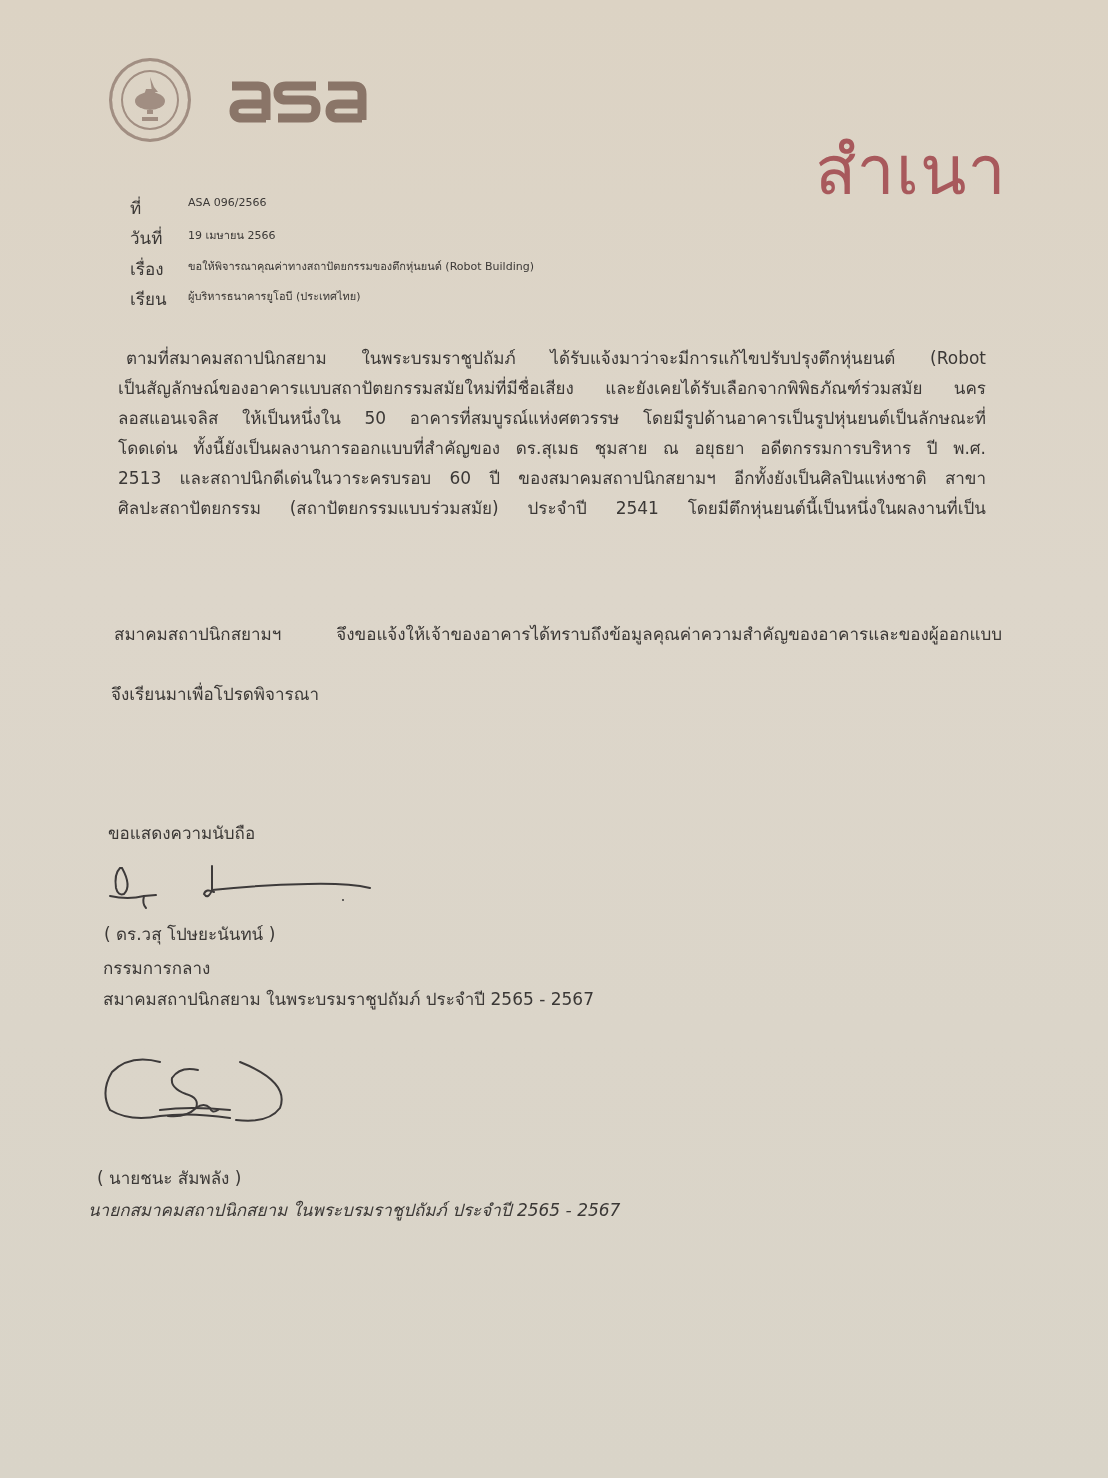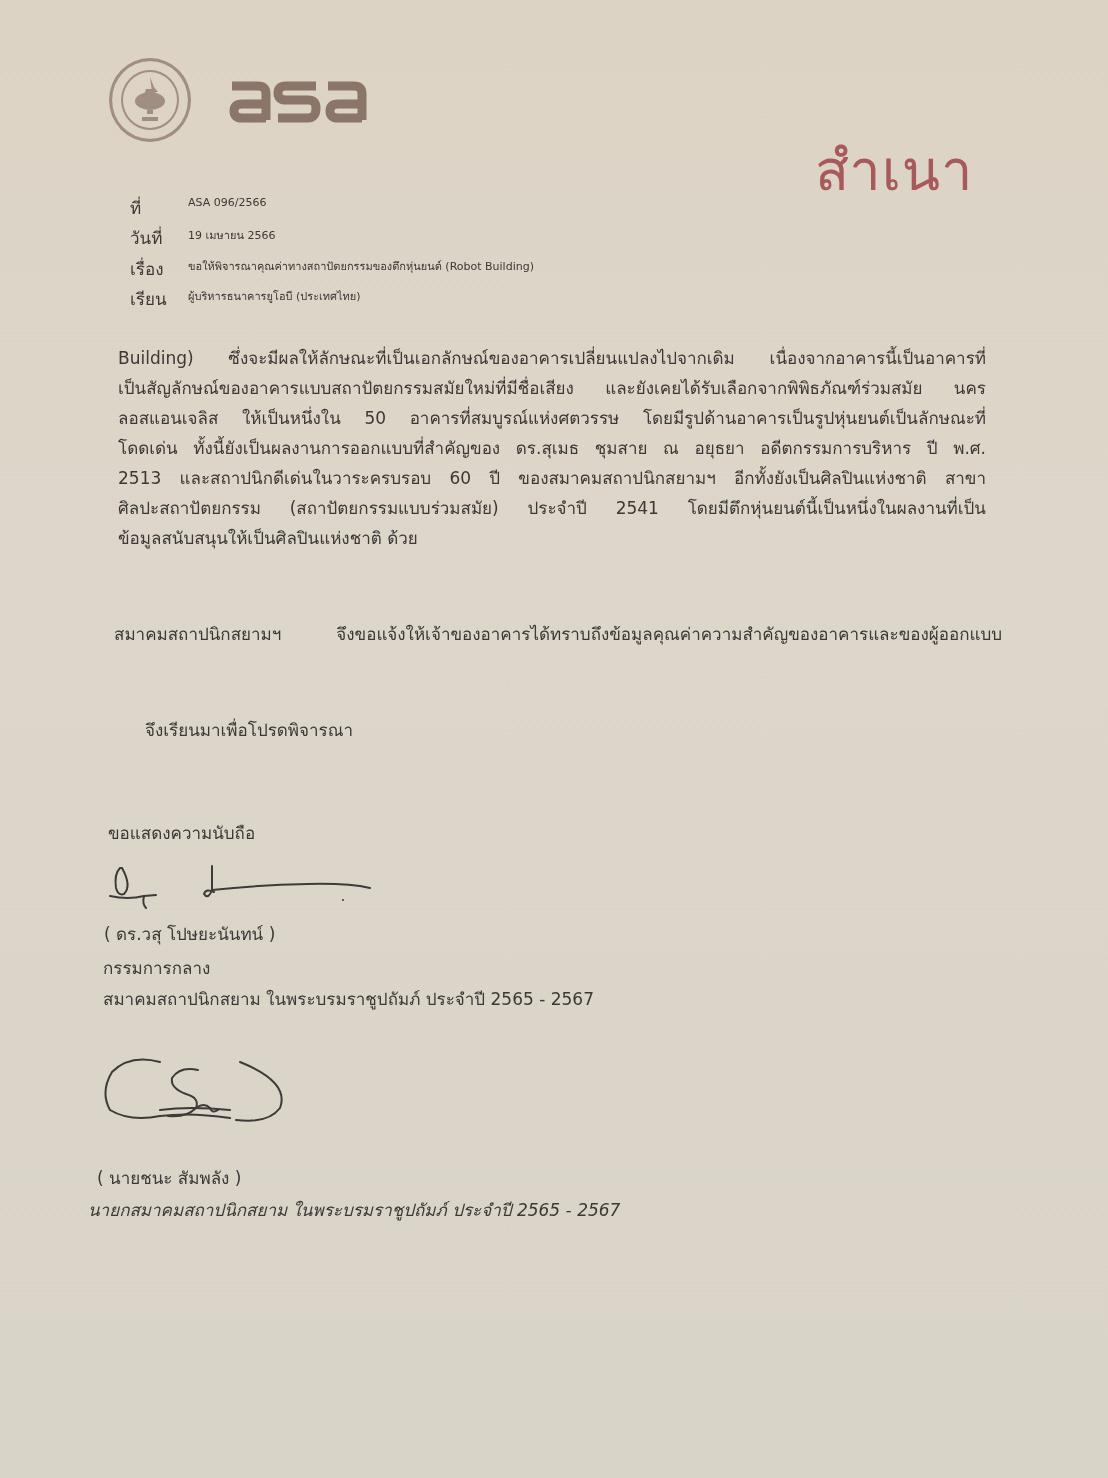--- a/index.html
+++ b/index.html
@@ -28,21 +28,21 @@
   .org-name {
     position: absolute; left: 431px; top: 84px;
     font-family: "Liberation Sans", sans-serif;
     color: #7e6e64; font-size: 13px; line-height: 16px; letter-spacing: 0.2px;
   }
   .org-name .th { font-size: 11px; }
 
   .stamp {
     position: absolute; left: 815px; top: 136px;
     font-family: "DejaVu Sans", sans-serif;
-    font-size: 56px; color: #a8595c; letter-spacing: 1px;
+    font-size: 68px; color: #a8595c; letter-spacing: 1px;
     line-height: 70px;
   }
 
   
   .hdr-label { position: absolute; left: 130px; font-size: 17px; }
   .hdr-value { position: absolute; left: 188px; font-size: 11px; white-space: nowrap; }
 
   
   .para {
     position: absolute; font-size: 17px; line-height: 30px;
@@ -95,34 +95,33 @@
   <div class="hdr-label" style="top:224px">วันที่</div>
   <div class="hdr-value" style="top:226px">19 เมษายน 2566</div>
 
   <div class="hdr-label" style="top:255px">เรื่อง</div>
   <div class="hdr-value" style="top:257px">ขอให้พิจารณาคุณค่าทางสถาปัตยกรรมของตึกหุ่นยนต์ (Robot Building)</div>
 
   <div class="hdr-label" style="top:285px">เรียน</div>
   <div class="hdr-value" style="top:287px">ผู้บริหารธนาคารยูโอบี (ประเทศไทย)</div>
 
   <div class="para" style="left:118px; top:343px; width:868px;">
-    <span class="line">Building) ซึ่งจะมีผลให้ลักษณะที่เป็นเอกลักษณ์ของอาคารเปลี่ยนแปลงไปจากเดิม เนื่องจากอาคารนี้เป็นอาคารที่</span>
+    <span class="line" style="padding-left:8px">ตามที่สมาคมสถาปนิกสยาม ในพระบรมราชูปถัมภ์ ได้รับแจ้งมาว่าจะมีการแก้ไขปรับปรุงตึกหุ่นยนต์ (Robot</span>
     <span class="line">เป็นสัญลักษณ์ของอาคารแบบสถาปัตยกรรมสมัยใหม่ที่มีชื่อเสียง และยังเคยได้รับเลือกจากพิพิธภัณฑ์ร่วมสมัย นคร</span>
     <span class="line">ลอสแอนเจลิส ให้เป็นหนึ่งใน 50 อาคารที่สมบูรณ์แห่งศตวรรษ โดยมีรูปด้านอาคารเป็นรูปหุ่นยนต์เป็นลักษณะที่</span>
     <span class="line">โดดเด่น ทั้งนี้ยังเป็นผลงานการออกแบบที่สำคัญของ ดร.สุเมธ ชุมสาย ณ อยุธยา อดีตกรรมการบริหาร ปี พ.ศ.</span>
     <span class="line">2513 และสถาปนิกดีเด่นในวาระครบรอบ 60 ปี ของสมาคมสถาปนิกสยามฯ อีกทั้งยังเป็นศิลปินแห่งชาติ สาขา</span>
     <span class="line">ศิลปะสถาปัตยกรรม (สถาปัตยกรรมแบบร่วมสมัย) ประจำปี 2541 โดยมีตึกหุ่นยนต์นี้เป็นหนึ่งในผลงานที่เป็น</span>
-    <span class="line last">ข้อมูลสนับสนุนให้เป็นศิลปินแห่งชาติ ด้วย</span>
   </div>
 
   <div class="para" style="left:114px; top:619px; width:888px;">
     <span class="line">สมาคมสถาปนิกสยามฯ จึงขอแจ้งให้เจ้าของอาคารได้ทราบถึงข้อมูลคุณค่าความสำคัญของอาคารและของผู้ออกแบบ</span>
   </div>
 
-  <div class="abs text-17" style="left:111px; top:716px;margin-left:34px;">จึงเรียนมาเพื่อโปรดพิจารณา</div>
+  <div class="abs text-17" style="left:111px; top:680px;">จึงเรียนมาเพื่อโปรดพิจารณา</div>
   <div class="abs text-17" style="left:108px; top:783px;margin-top:36px;">ขอแสดงความนับถือ</div>
 
   <div class="sig" style="left:108px; top:860px;">
     <svg width="275" height="50" viewBox="0 0 275 50">
       <g fill="none" stroke="#3d3a3a" stroke-width="2" stroke-linecap="round">
         <path d="M12 8 Q6 14 8 28 Q10 36 16 34 Q24 26 14 8 Z"></path>
         <path d="M2 36 Q20 40 36 36 L48 35"></path>
         <path d="M36 36 Q34 44 38 48"></path>
         <path d="M104 6 L104 30 Q100 40 96 34 Q98 28 106 32"></path>
         <path d="M104 30 Q150 25 200 24 Q240 23 262 28"></path>

